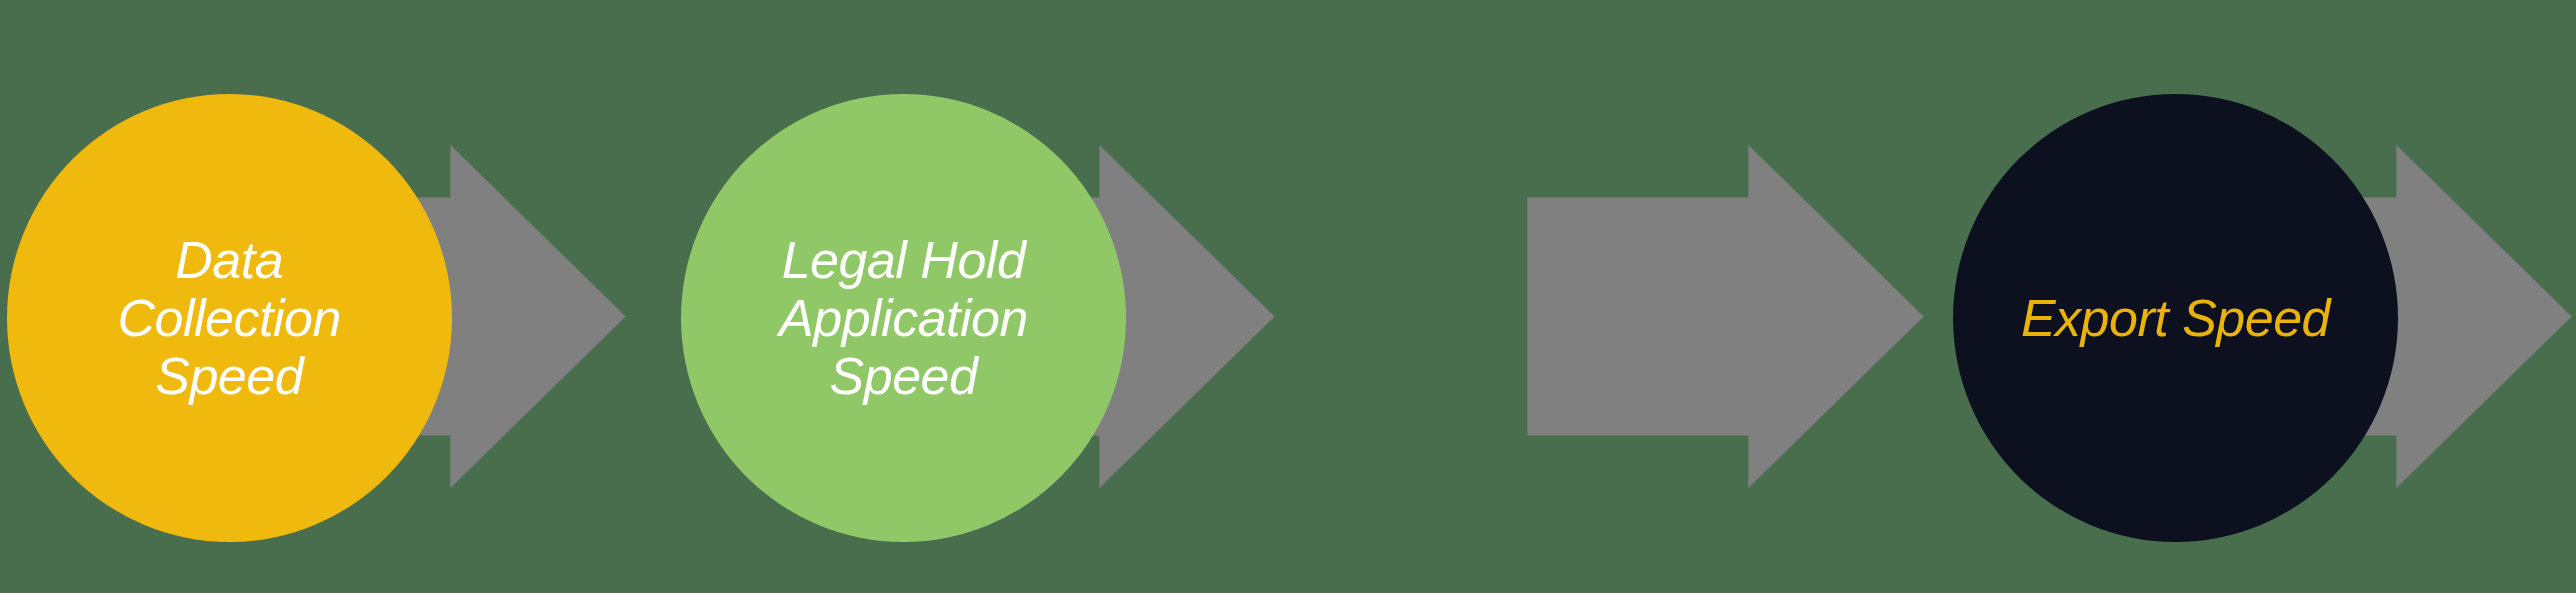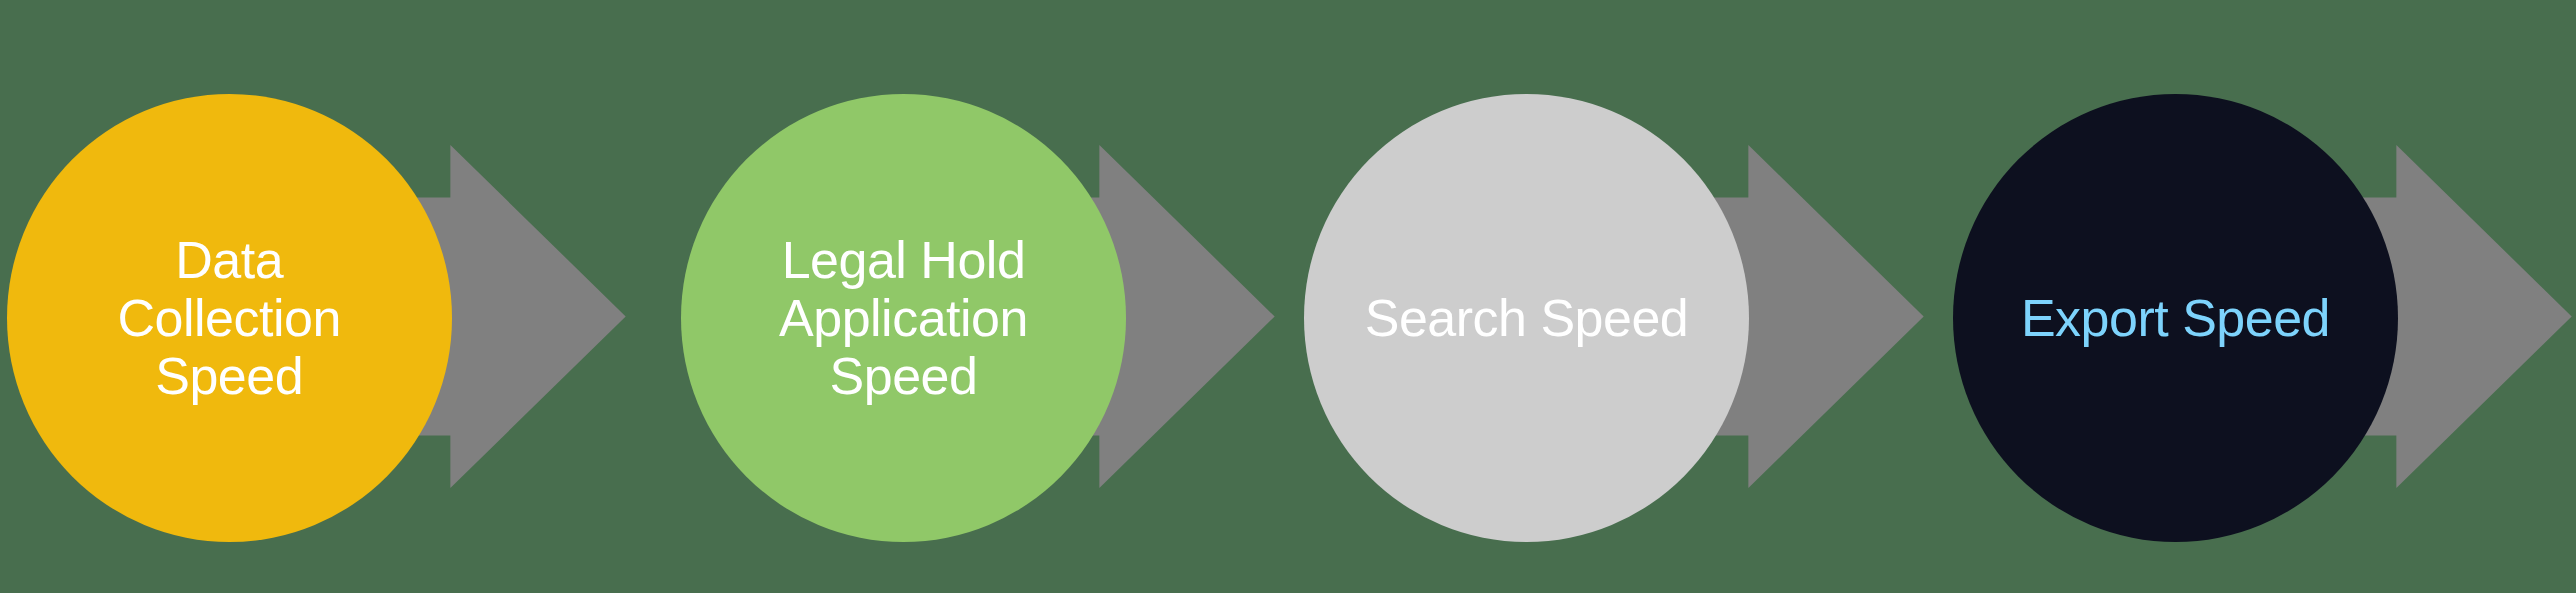--- a/index.html
+++ b/index.html
@@ -39,20 +39,21 @@
   .circle.c2 { left: 681px; }
   .circle.c3 { left: 1304px; }
   .circle.c4 { left: 1953px; }
   .label {
     white-space: pre-line;
     text-align: center;
     font-size: 52px;
     line-height: 1.12;
     letter-spacing: -0.5px;
     font-weight: 400;
+    font-style: italic;
   }
 </style>
 </head>
 <body>
 
 <div class="canvas" style="background-color: rgb(72, 110, 78);">
 
   <svg class="arrow a1" viewBox="0 0 416 360">
     <polygon points="0,55 232,55 232,0 416,180 232,360 232,305 0,305" fill="#808080"></polygon>
   </svg>
@@ -71,22 +72,19 @@
 Collection
 Speed</div>
   </div>
 
   <div class="circle c2" style="background-color: rgb(144, 200, 104);">
     <div class="label" style="color: rgb(255, 255, 255);">Legal Hold
 Application
 Speed</div>
   </div>
 
-  <div class="circle c3" style="background-color: rgb(205, 205, 205);">
-    <div class="label" style="color: rgb(255, 255, 255);">Search Speed</div>
-  </div>
 
   <div class="circle c4" style="background-color: rgb(13, 16, 31);">
-    <div class="label" style="color: #7dd3fc;">Export Speed</div>
+    <div class="label" style="color: #eab308;">Export Speed</div>
   </div>
 
 </div>
 
 
 </body></html>

